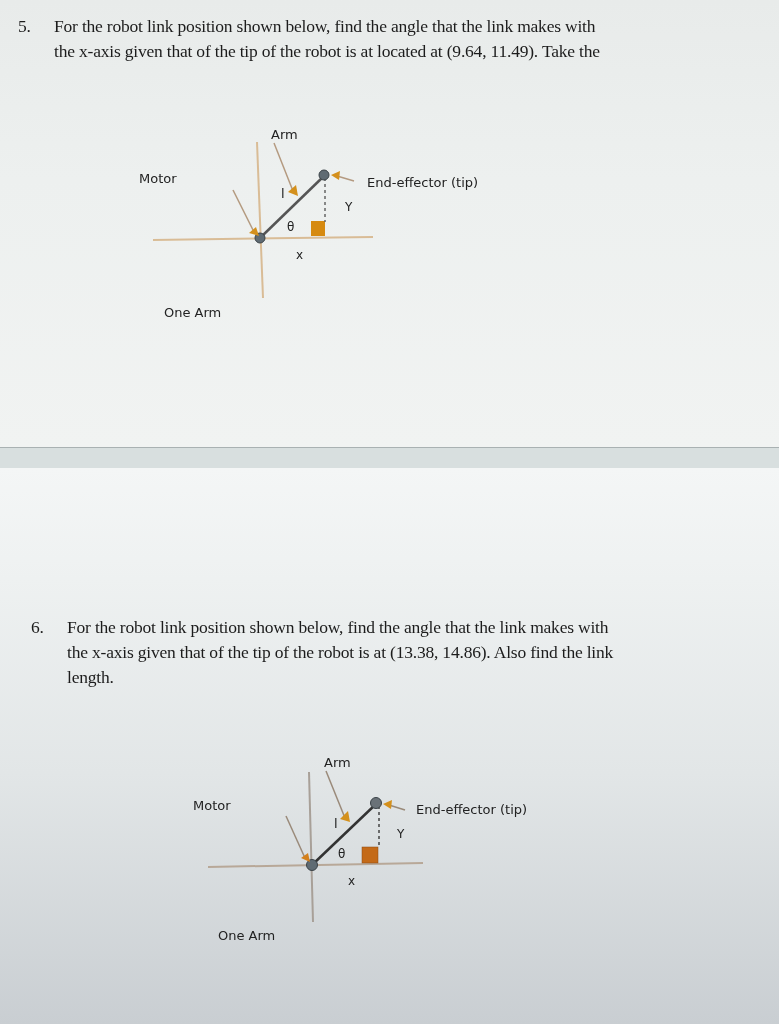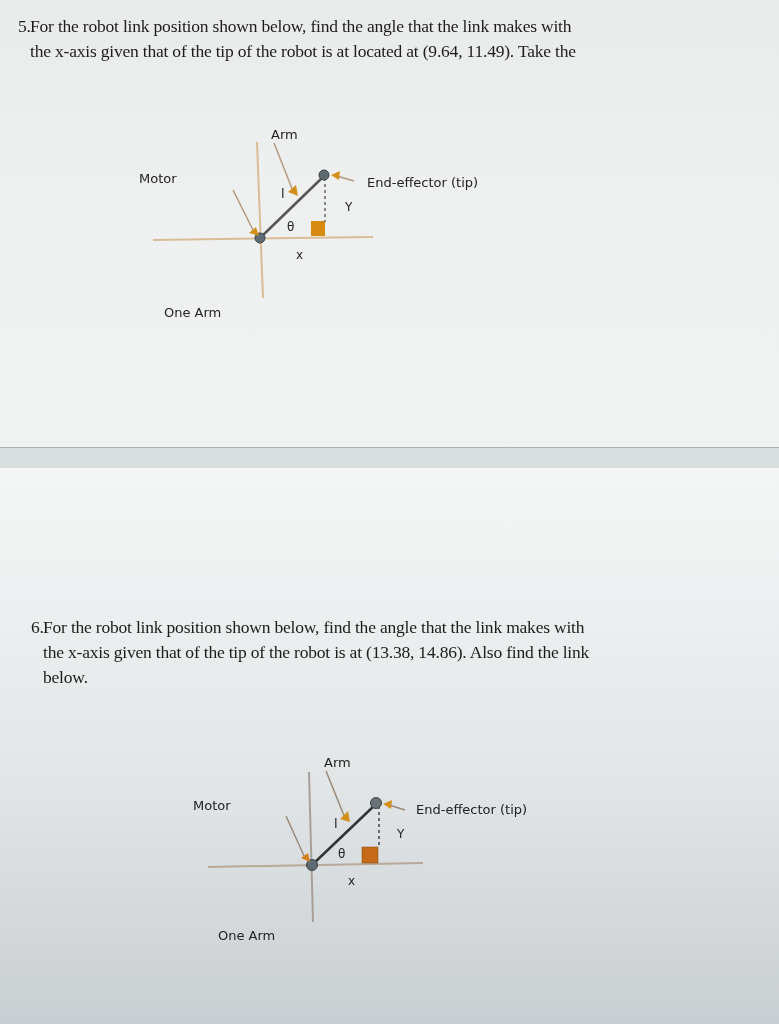--- a/index.html
+++ b/index.html
@@ -22,21 +22,21 @@
   .bottom-panel {
     position: absolute; left: 0; top: 468px; width: 779px; height: 556px;
     background: linear-gradient(180deg, #f4f6f6 0%, #eef1f1 20%, #e2e6e7 55%, #c9ced2 100%);
   }
   .question {
     position: absolute;
     font-size: 17.5px; line-height: 25px;
     letter-spacing: -0.2px;
   }
   .q-num { position: absolute; left: 0; top: 0; }
-  .q-body { margin-left: 12px; width: 680px; }
+  .q-body { margin-left: 36px; width: 680px; }
   .underline-red { text-decoration: underline; text-decoration-color: #c0392b; text-decoration-style: wavy; }
   .diagram { position: absolute; }
   .diagram svg { position: absolute; left: 0; top: 0; overflow: visible; }
   .dlabel {
     position: absolute; font-family: "DejaVu Sans", sans-serif;
     font-size: 13px; color: #222; white-space: nowrap;
   }
   .dlabel.small { font-size: 12px; }
 </style>
 </head>
@@ -86,21 +86,21 @@
   <span class="dlabel small" style="left:287px; top:220px;">θ</span>
   <span class="dlabel small" style="left:296px; top:248px;">x</span>
   <span class="dlabel" style="left:164px; top:305px;">One Arm</span>
 </div>
 
 <div class="question" style="left:31px; top:615px;">
   <span class="q-num">6.</span>
   <div class="q-body">
     <div>For the robot link position shown below, find the angle that the link makes with</div>
     <div>the x-axis given that of the tip of the robot is at (13.38, 14.86). Also find the link</div>
-    <div>below.</div>
+    <div>length.</div>
   </div>
 </div>
 
 <div class="diagram" style="left:0; top:0; width:779px; height:1024px;">
   <svg width="779" height="1024">
     <line x1="208" y1="867" x2="423" y2="863" stroke="#b8a898" stroke-width="2"></line>
     <line x1="309" y1="772" x2="313" y2="922" stroke="#a8a098" stroke-width="2"></line>
     <rect x="362" y="847" width="16" height="16" fill="#c46a18" stroke="#8a4a10" stroke-width="0.5"></rect>
     <line x1="379" y1="806" x2="379" y2="847" stroke="#444" stroke-width="1.5" stroke-dasharray="3,3"></line>
     <line x1="312" y1="865" x2="376" y2="804" stroke="#333" stroke-width="2.5"></line>

